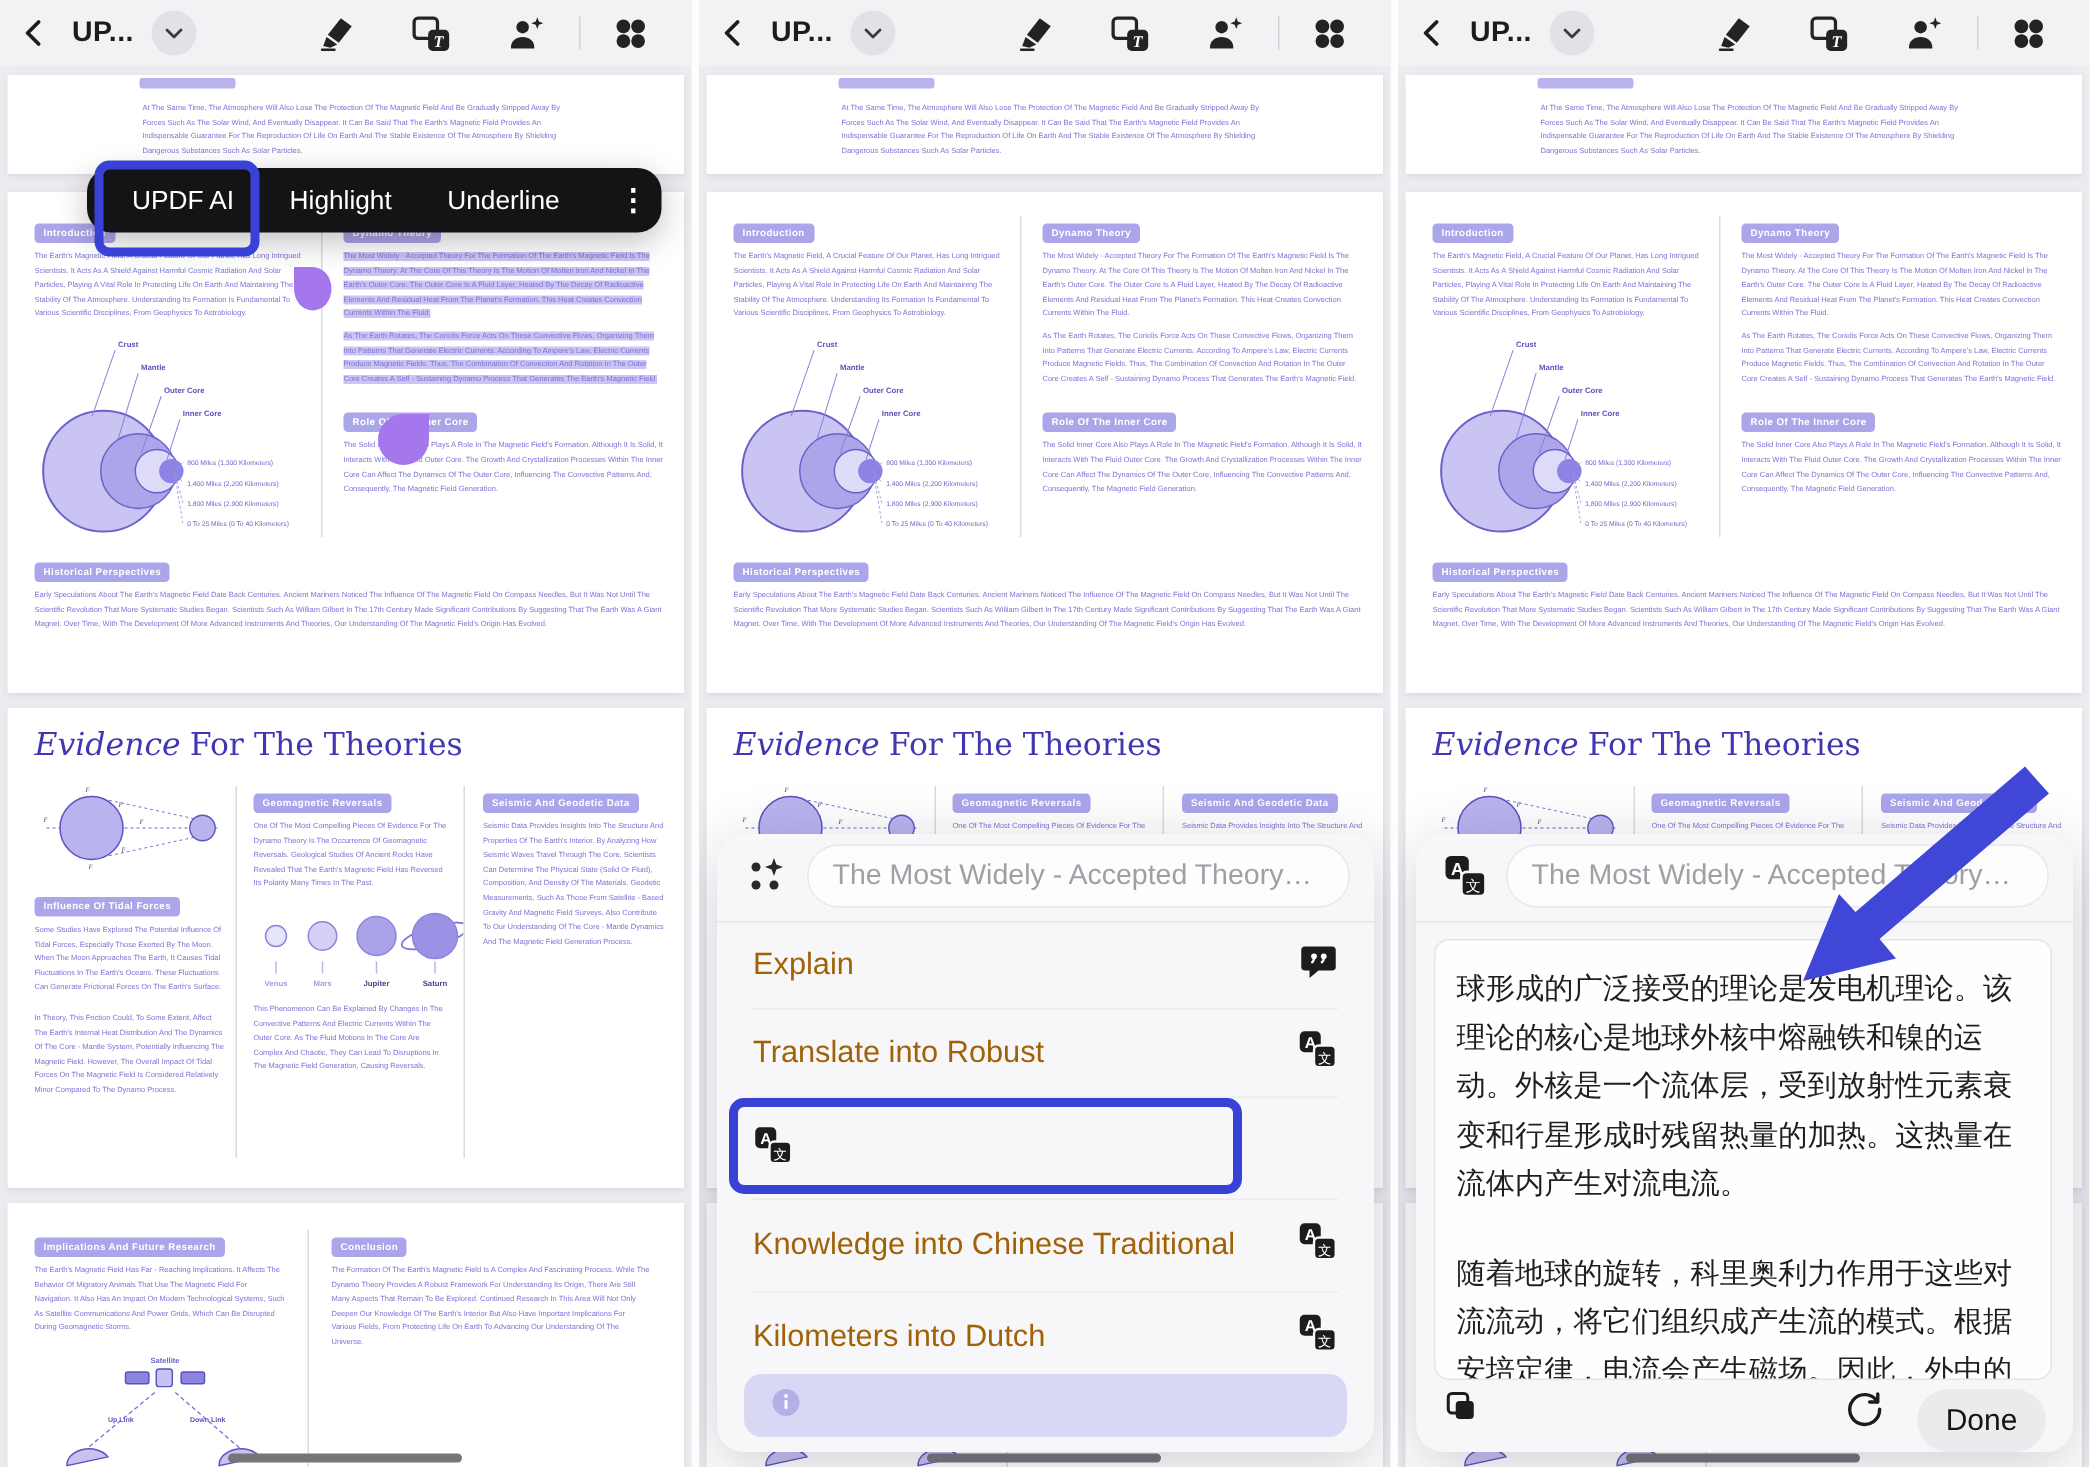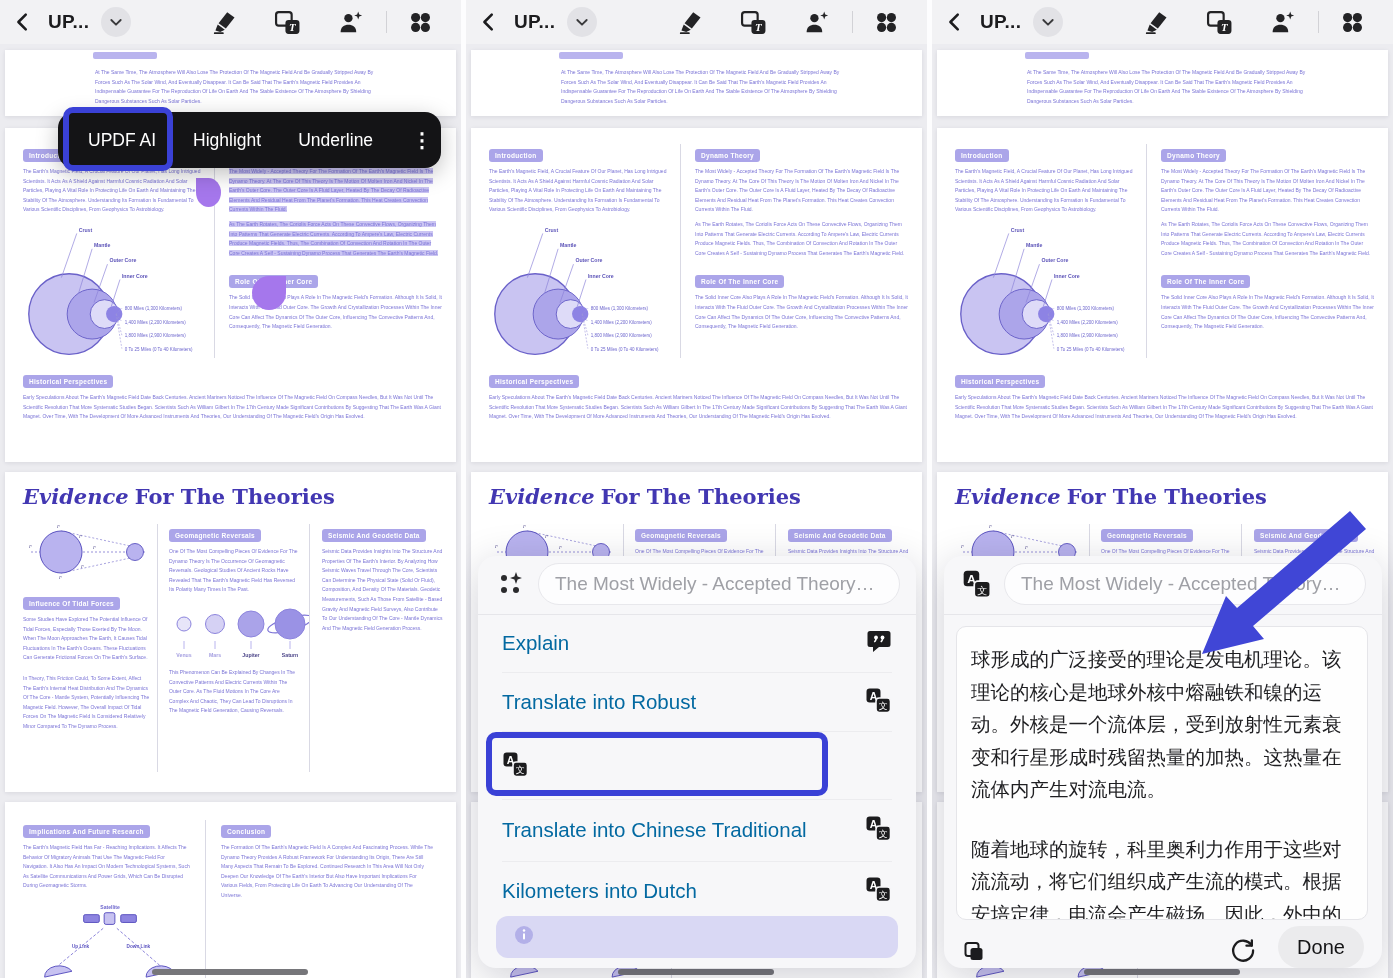--- a/index.html
+++ b/index.html
@@ -21,54 +21,54 @@
   .doc { position:absolute; inset:0; z-index:1; }
   .page { position:absolute; left:5px; right:5px; background:#fff; box-shadow:0 1px 4px rgba(40,40,70,.10); }
   .p1 { top:50px; height:66px; }
   .p2 { top:128px; height:334px; }
   .p3 { top:472px; height:320px; }
   .p4 { top:802px; height:200px; }
   .badge { display:inline-block; background:#aba5e9; color:#fff; font-size:6.5px; font-weight:700; padding:3px 6px; border-radius:3px; letter-spacing:.3px; }
   .dp { font-size:5px; line-height:9.6px; color:#7b74d6; margin-top:5px; }
   .col { position:absolute; }
   .vdiv { position:absolute; width:1px; background:#d9d9e4; }
-  .etitle { position:absolute; left:18px; top:12px; font-family:"DejaVu Serif","Liberation Serif",serif; font-size:21px; font-weight:700; color:#4237b2; }
+  .etitle { position:absolute; left:18px; top:12px; font-family:"DejaVu Serif","Liberation Serif",serif; font-size:21px; font-weight:400; color:#4237b2; }
   .etitle em { font-style:italic; margin-right:6px; }
   .selbg { background:#cbc5f3; box-decoration-break:clone; -webkit-box-decoration-break:clone; }
   .partial-badge { position:absolute; left:88px; top:2px; width:64px; height:7px; background:#b9b4ee; border-radius:2px; }
   .p1text { position:absolute; left:90px; top:13px; width:292px; }
   .hscroll { position:absolute; left:152px; top:969px; width:156px; height:6px; border-radius:3px; background:#76767a; z-index:4; }
 
   
-  .ctxmenu { position:absolute; left:58px; top:112px; width:383px; height:56px; background:#141416; border-radius:16px; display:flex; align-items:center; z-index:10; padding-left:30px; box-shadow:0 6px 22px rgba(0,0,0,.25); }
+  .ctxmenu { position:absolute; left:58px; top:112px; width:383px; height:43px; background:#141416; border-radius:16px; display:flex; align-items:center; z-index:10; padding-left:30px; box-shadow:0 6px 22px rgba(0,0,0,.25); }
   .ctx-item { color:#fff; font-size:17.5px; font-weight:500; margin-right:37px; cursor:pointer; white-space:nowrap; }
   .ctx-more { color:#fff; font-size:20px; font-weight:700; margin-left:2px; cursor:pointer; }
   .anno-box { position:absolute; border:6px solid #3a41d6; border-radius:10px; z-index:12; pointer-events:none; }
   .anno-updf { left:63px; top:107px; width:110px; height:64px; }
   .selhandle { position:absolute; background:#a577ec; z-index:8; }
   .h1 { left:196px; top:178px; width:25px; height:29px; border-radius:0 50% 50% 50%; }
   .h2 { left:252px; top:276px; width:34px; height:34px; border-radius:50% 0 50% 50%; }
 
   
   .popup { position:absolute; left:12px; width:438px; top:556px; height:412px; background:#f7f7f9; border-radius:18px; box-shadow:0 10px 44px rgba(20,20,50,.20); z-index:10; }
   .pop-head { position:absolute; top:0; left:0; right:0; height:56px; display:flex; align-items:center; padding:0 16px 0 18px; }
   .pop-head .hicon { margin-right:12px; display:flex; }
   .query-pill { flex:1; height:42px; background:#fdfdfe; border:1px solid #e8e8ec; border-radius:21px; display:flex; align-items:center; padding:0 16px; font-size:19px; color:#9fa0a6; white-space:nowrap; overflow:hidden; text-overflow:ellipsis; }
   .pop-sep { position:absolute; top:58px; left:0; right:0; height:1px; background:#e6e6ea; }
   .mrow { position:absolute; left:0; right:0; height:58px; display:flex; align-items:center; padding:0 24px; cursor:pointer; }
-  .mrow .mlabel { flex:1; font-size:20.5px; color:#0369a1; }
+  .mrow .mlabel { flex:1; font-size:20.5px; color:#a16207; }
   .mrow-sep { position:absolute; left:24px; right:24px; height:1px; background:#ececef; }
   .anno-simp { left:8px; top:176px; width:342px; height:64px; }
   .foot-pill { position:absolute; left:18px; right:18px; top:360px; height:42px; background:#d9d8f4; border-radius:12px; display:flex; align-items:center; padding:0 14px 0 18px; }
   .foot-pill .ftxt { flex:1; font-size:18px; color:#8f8cc0; }
 
   
   .result-card { position:absolute; left:12px; right:14px; top:70px; height:294px; background:#fefefe; border:1px solid #e5e5e9; border-radius:10px; padding:16px 14px; overflow:hidden; }
   .result-card p { font-size:19.5px; line-height:32.5px; color:#1f1f22; margin-bottom:27px; font-family:"Liberation Sans",sans-serif; }
-  .res-foot { position:absolute; left:0; right:0; top:370px; height:42px; display:flex; align-items:flex-end; padding:0 18px; }
+  .res-foot { position:absolute; left:0; right:0; top:370px; height:42px; display:flex; align-items:flex-start; padding:0 18px; }
   .res-foot .spacer { flex:1; }
   .done-btn { width:86px; height:42px; background:#ebebed; border-radius:21px; display:flex; align-items:center; justify-content:center; font-size:20px; color:#141416; margin-left:22px; cursor:pointer; }
   .arrow-svg { position:absolute; inset:0; z-index:20; pointer-events:none; }
 </style>
 </head>
 <body>
 
 <div class="app">
 
   <section class="panel">
@@ -388,21 +388,21 @@
         <span><svg width="27" height="27" viewBox="0 0 27 27">
               <rect x="1.5" y="1.5" width="14" height="14" rx="3.2" fill="#1c1c1e"></rect>
               <text x="8.6" y="12.6" font-size="10.5" font-weight="700" fill="#fff" text-anchor="middle" font-family="Liberation Sans,sans-serif">A</text>
               <rect x="11" y="11" width="14.5" height="14.5" rx="3.2" fill="#1c1c1e" stroke="#f7f7f9" stroke-width="1.6"></rect>
               <text x="18.2" y="22.4" font-size="9" fill="#fff" text-anchor="middle" font-family="Liberation Sans,sans-serif">文</text>
             </svg></span>
       </div>
       <div class="mrow-sep" style="top:243px"></div>
 
       <div class="mrow" style="top:245px">
-        <span class="mlabel">Translate into Chinese Traditional</span>
+        <span class="mlabel">Knowledge into Chinese Traditional</span>
         <span><svg width="27" height="27" viewBox="0 0 27 27">
               <rect x="1.5" y="1.5" width="14" height="14" rx="3.2" fill="#1c1c1e"></rect>
               <text x="8.6" y="12.6" font-size="10.5" font-weight="700" fill="#fff" text-anchor="middle" font-family="Liberation Sans,sans-serif">A</text>
               <rect x="11" y="11" width="14.5" height="14.5" rx="3.2" fill="#1c1c1e" stroke="#f7f7f9" stroke-width="1.6"></rect>
               <text x="18.2" y="22.4" font-size="9" fill="#fff" text-anchor="middle" font-family="Liberation Sans,sans-serif">文</text>
             </svg></span>
       </div>
       <div class="mrow-sep" style="top:305px"></div>
 
       <div class="mrow" style="top:306px">

